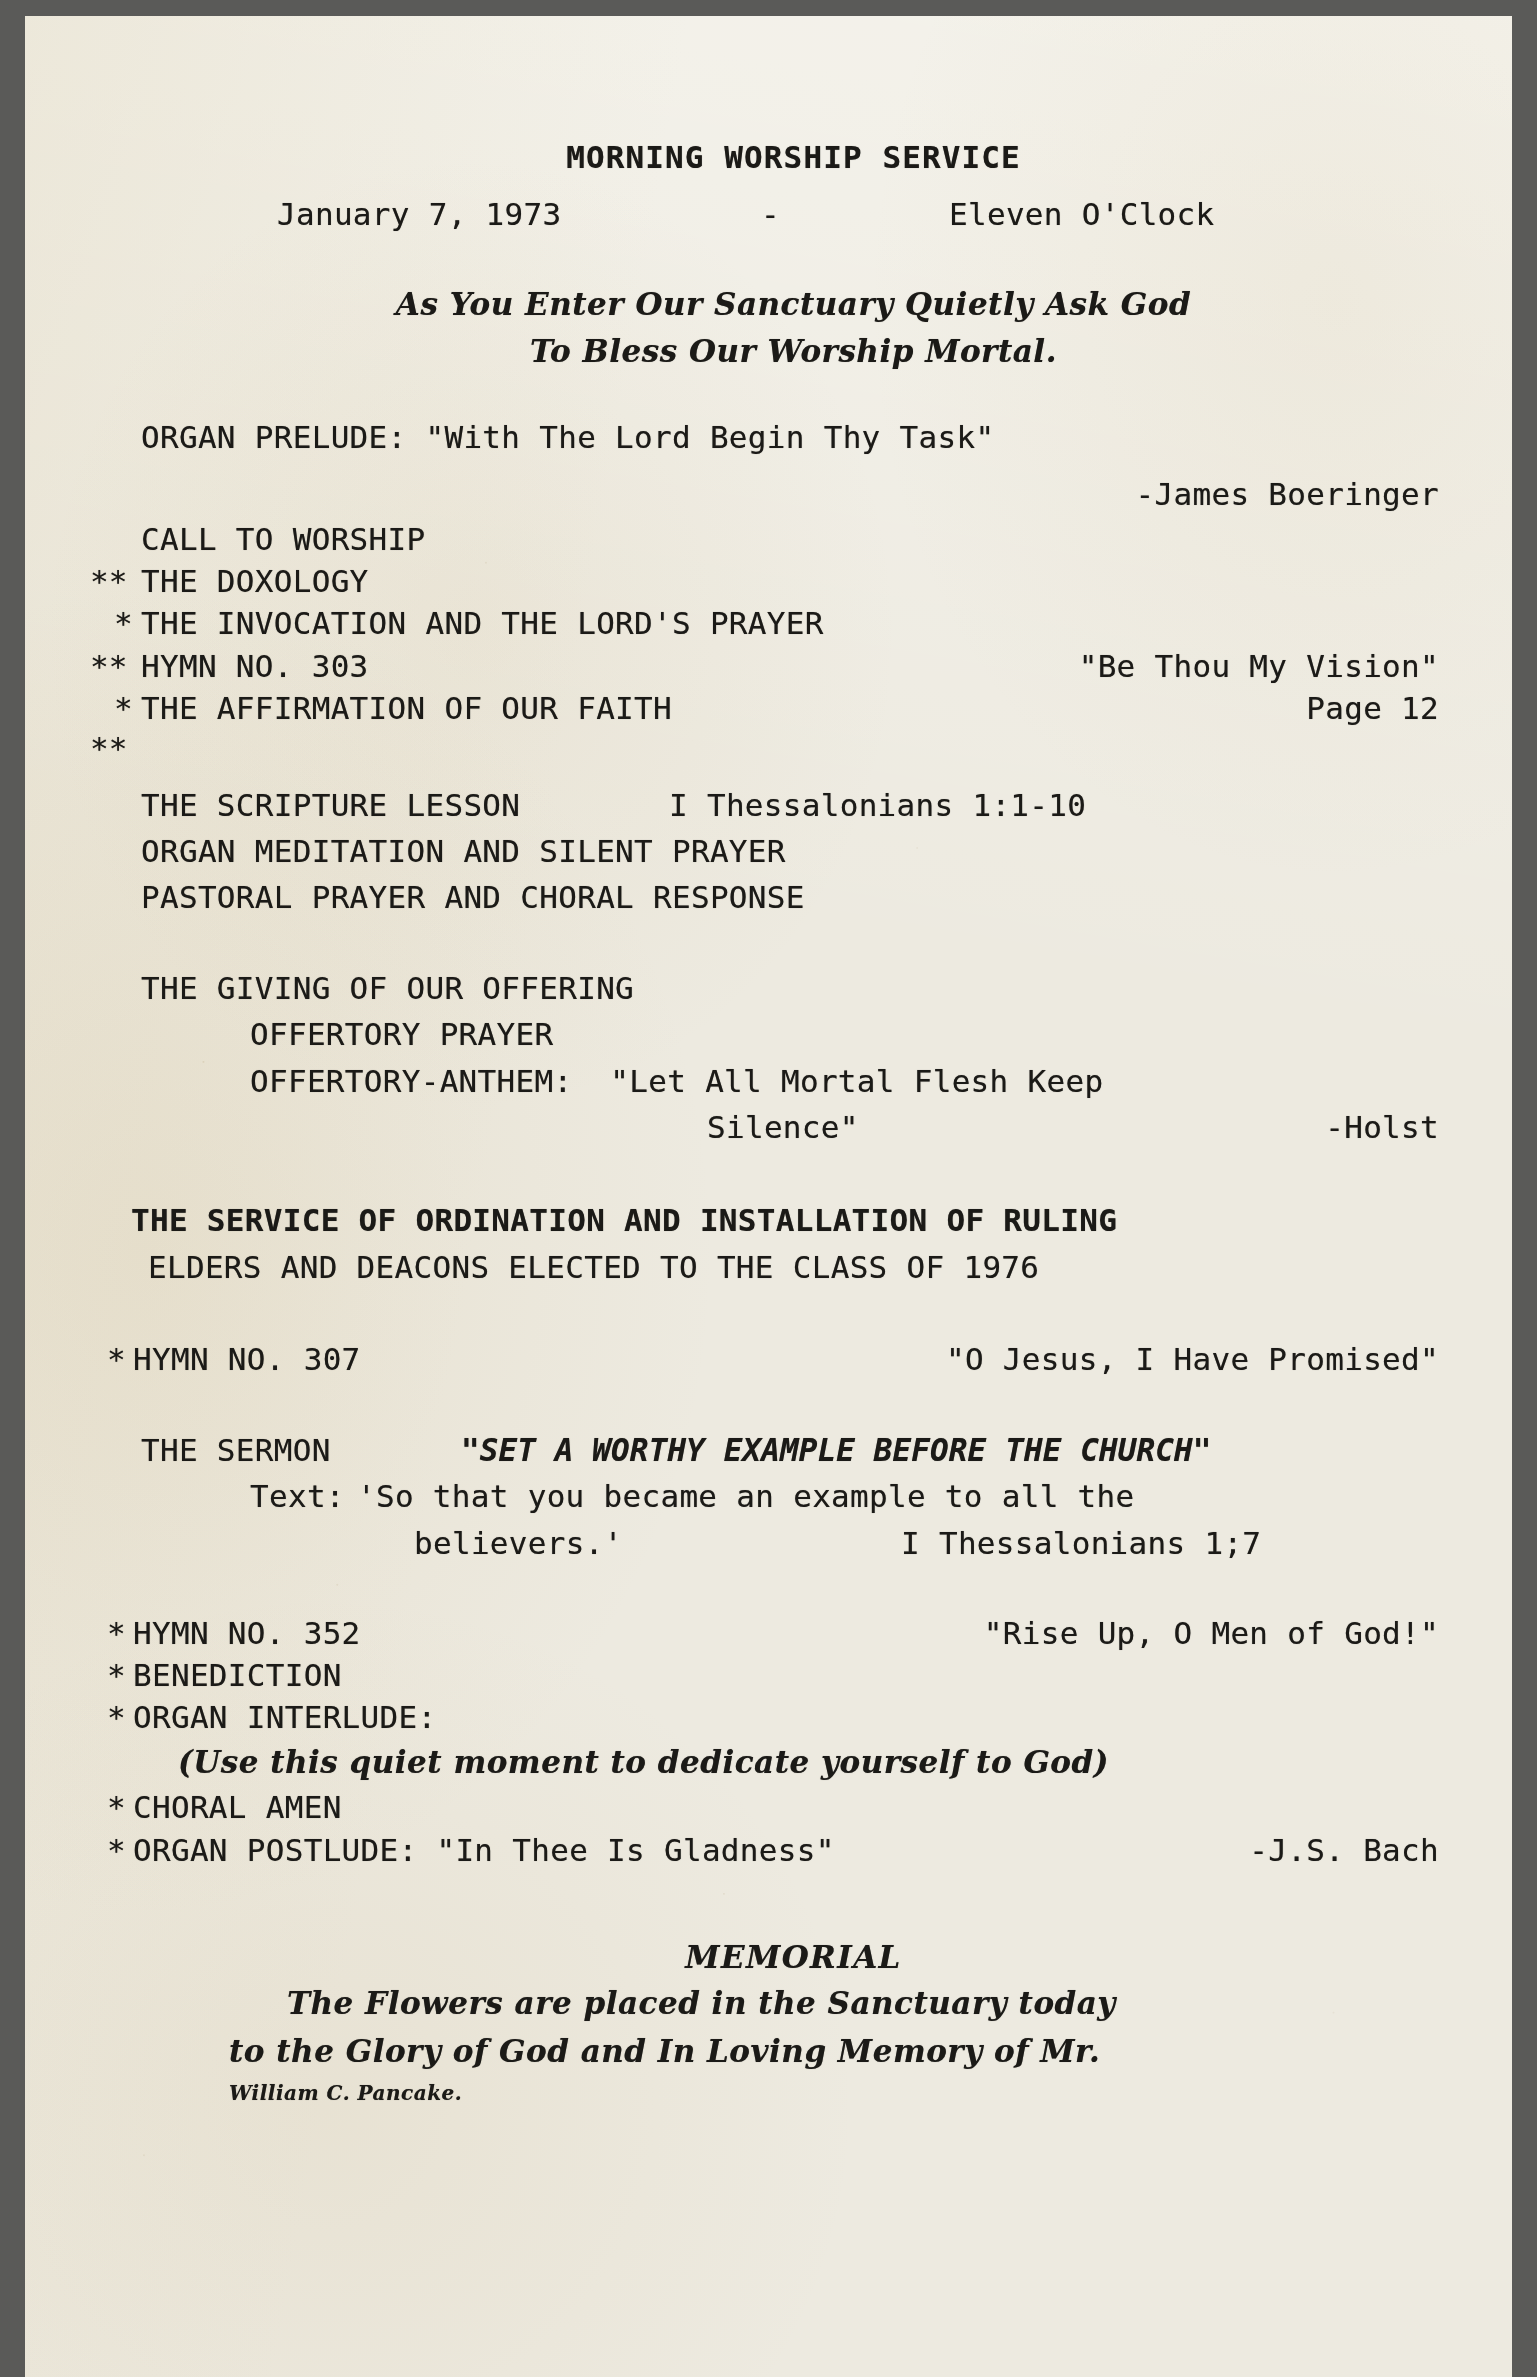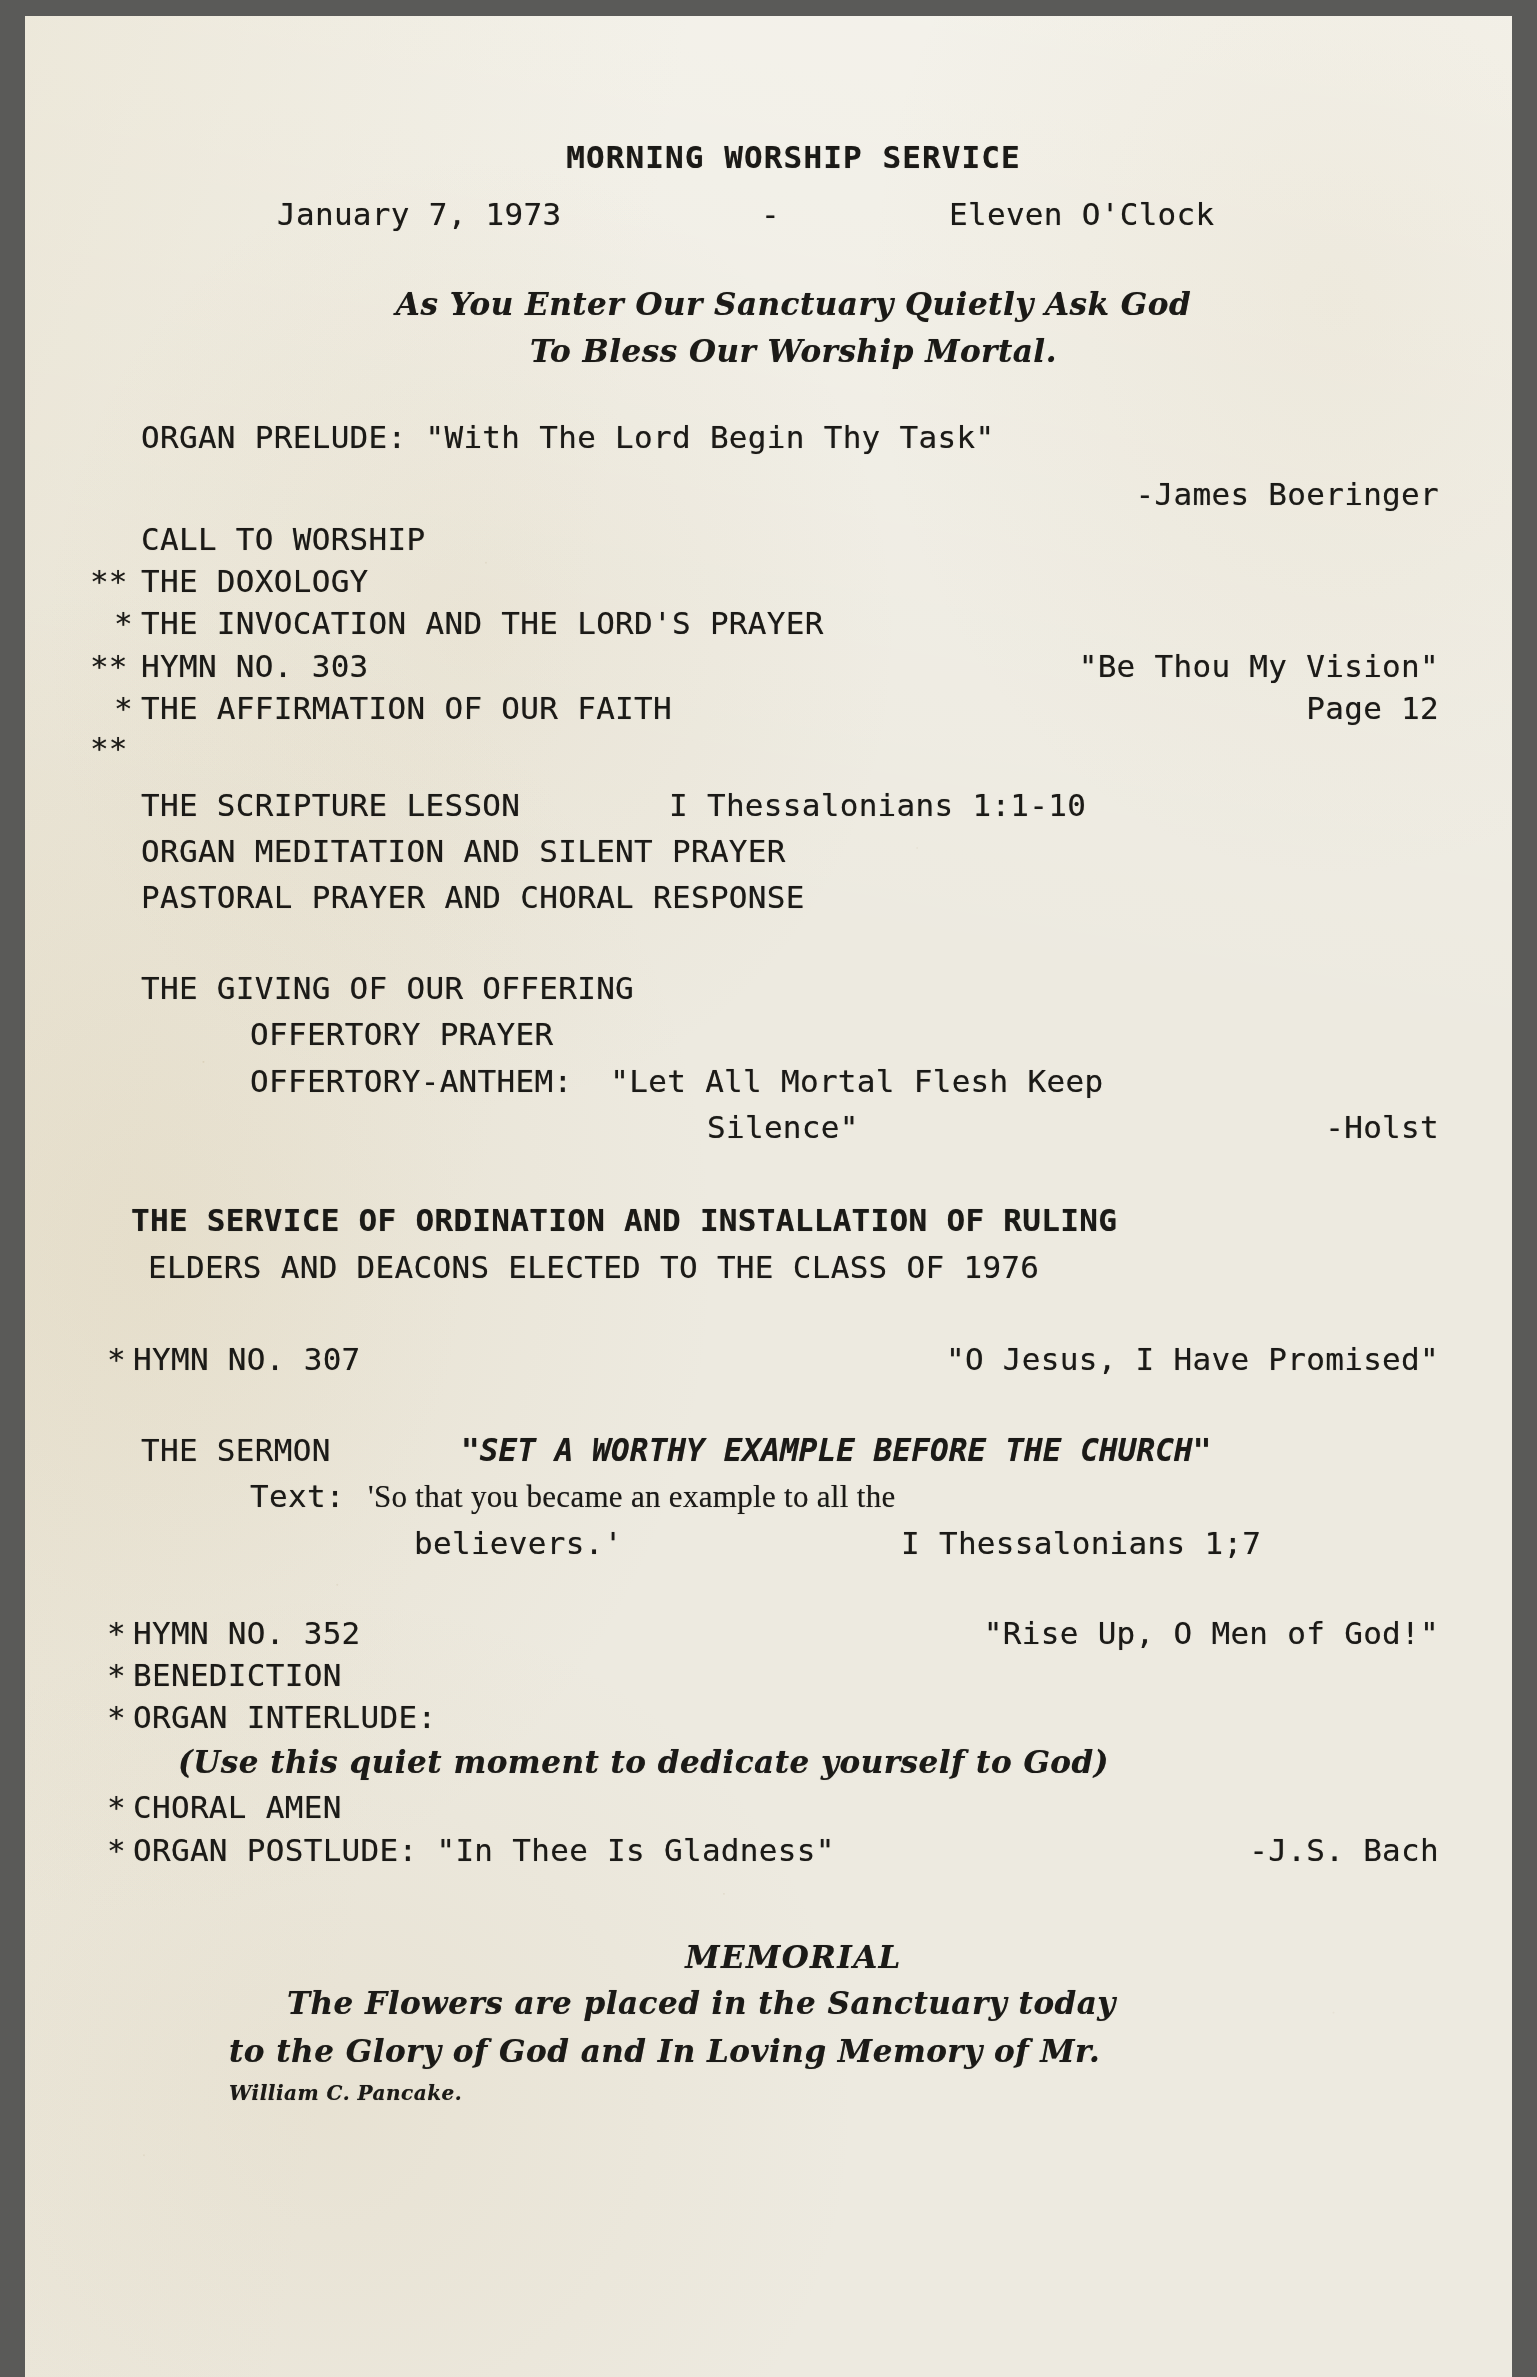--- a/index.html
+++ b/index.html
@@ -148,21 +148,21 @@
     <div class="ln" style="top:1189px; left:106px;font-weight:bold;">THE SERVICE OF ORDINATION AND INSTALLATION OF RULING</div>
     <div class="ln" style="top:1236px; left:123px;">ELDERS AND DEACONS ELECTED TO THE CLASS OF 1976</div>
 
     <div class="marker" style="top:1328px; left:82px;">*</div>
     <div class="ln" style="top:1328px; left:108px;">HYMN NO. 307</div>
     <div class="ln rightcol" style="top:1328px;">"O Jesus, I Have Promised"</div>
 
     <div class="ln" style="top:1419px; left:116px;">THE SERMON</div>
     <div class="ln ital-caps" style="top:1419px; left:436px;">"SET A WORTHY EXAMPLE BEFORE THE CHURCH"</div>
     <div class="ln" style="top:1465px; left:225px;">Text:</div>
-    <div class="ln" style="top:1465px; left:343px;font-family:Liberation Serif, serif;">'So that you became an example to all the</div>
+    <div class="ln" style="top:1465px; left:332px;">'So that you became an example to all the</div>
     <div class="ln" style="top:1512px; left:389px;">believers.'</div>
     <div class="ln" style="top:1512px; left:876px;">I Thessalonians 1;7</div>
 
     <div class="marker" style="top:1602px; left:82px;">*</div>
     <div class="ln" style="top:1602px; left:108px;">HYMN NO. 352</div>
     <div class="ln rightcol" style="top:1602px;">"Rise Up, O Men of God!"</div>
 
     <div class="marker" style="top:1644px; left:82px;">*</div>
     <div class="ln" style="top:1644px; left:108px;">BENEDICTION</div>
 

